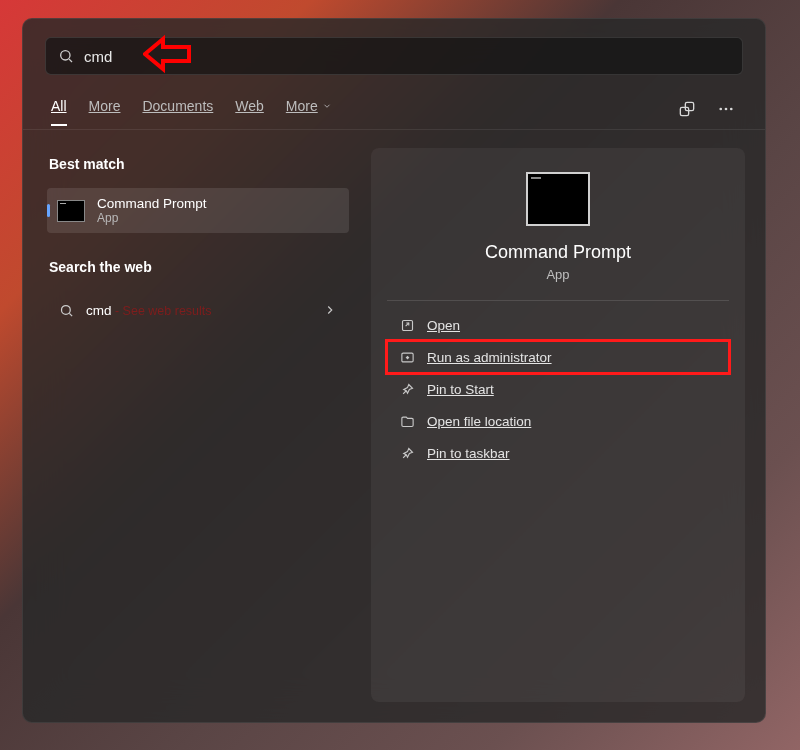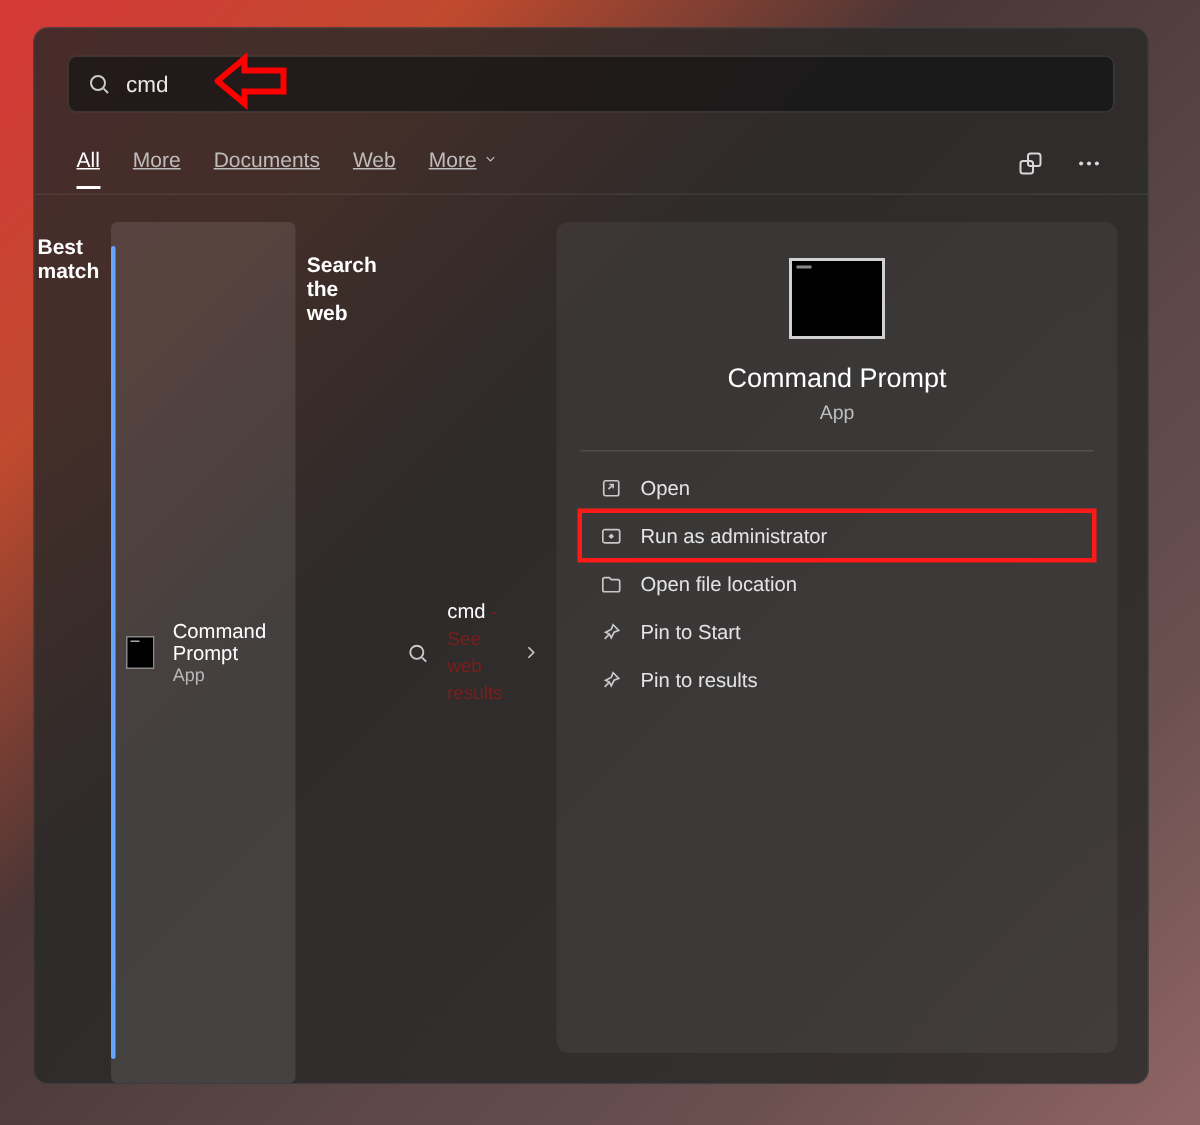--- a/index.html
+++ b/index.html
@@ -80,22 +80,22 @@
     .icon-btn { color: #d8d8d8; cursor: pointer; padding: 4px 2px; }
     .content-area {
       flex: 1;
       display: flex;
       overflow: hidden;
     }
     .left-pane {
       width: 340px;
       padding: 18px 14px 0 24px;
       display: flex;
+      flex-direction: column;
       gap: 6px;
-      justify-content: center;
     }
     .section-label {
       color: #fff;
       font-size: 14px;
       font-weight: 600;
       margin: 8px 2px 10px 2px;
     }
     .result-tile {
       display: flex;
       align-items: center;
@@ -173,20 +173,21 @@
     .action-item {
       width: 100%;
       display: flex;
       align-items: center;
       gap: 12px;
       padding: 8px 12px;
       color: #e4e4e4;
       font-size: 13.5px;
       cursor: pointer;
       border-radius: 4px;
+      text-decoration: underline;
     }
     .action-item.highlighted {
       outline: 3px solid #ff1a1a;
       outline-offset: -1px;
       border-radius: 0;
     }
     .action-icon { width: 16px; height: 16px; display: inline-flex; align-items: center; justify-content: center; color: #c8c8c8; }
     svg { display: block; }
     @keyframes blink { 50% { opacity: 0; } }
   </style>
@@ -302,42 +303,42 @@
               <rect x="3" y="5" width="18" height="14" rx="2"></rect>
               <path d="M12 9 L15 12 L12 15 L9 12 Z" fill="currentColor" stroke="none"></path>
             </svg>
         </span>
         <span>Run as administrator</span>
       </div>
 
       <div class="action-item">
         <span class="action-icon">
           <svg width="15" height="15" viewBox="0 0 24 24" fill="none" stroke="currentColor" stroke-width="1.8">
-              <path d="M3 7 L3 18 Q3 20 5 20 L19 20 Q21 20 21 18 L21 9 Q21 7 19 7 L12 7 L10 5 L5 5 Q3 5 3 7 Z"></path>
-            </svg>
-        </span>
-        <span>Open file location</span>
-      </div>
-
-      <div class="action-item">
-        <span class="action-icon">
-          <svg width="15" height="15" viewBox="0 0 24 24" fill="none" stroke="currentColor" stroke-width="1.8">
               <path d="M14 4 L20 10 L15 12 L12 18 L10 14 L6 12 L12 9 Z"></path>
               <line x1="10" y1="14" x2="5" y2="19"></line>
             </svg>
         </span>
         <span>Pin to Start</span>
       </div>
 
       <div class="action-item">
         <span class="action-icon">
           <svg width="15" height="15" viewBox="0 0 24 24" fill="none" stroke="currentColor" stroke-width="1.8">
+              <path d="M3 7 L3 18 Q3 20 5 20 L19 20 Q21 20 21 18 L21 9 Q21 7 19 7 L12 7 L10 5 L5 5 Q3 5 3 7 Z"></path>
+            </svg>
+        </span>
+        <span>Open file location</span>
+      </div>
+
+      <div class="action-item">
+        <span class="action-icon">
+          <svg width="15" height="15" viewBox="0 0 24 24" fill="none" stroke="currentColor" stroke-width="1.8">
               <path d="M14 4 L20 10 L15 12 L12 18 L10 14 L6 12 L12 9 Z"></path>
               <line x1="10" y1="14" x2="5" y2="19"></line>
             </svg>
         </span>
-        <span>Pin to results</span>
+        <span>Pin to taskbar</span>
       </div>
 
     </div>
   </div>
 
 </div>
 
 </body></html>

